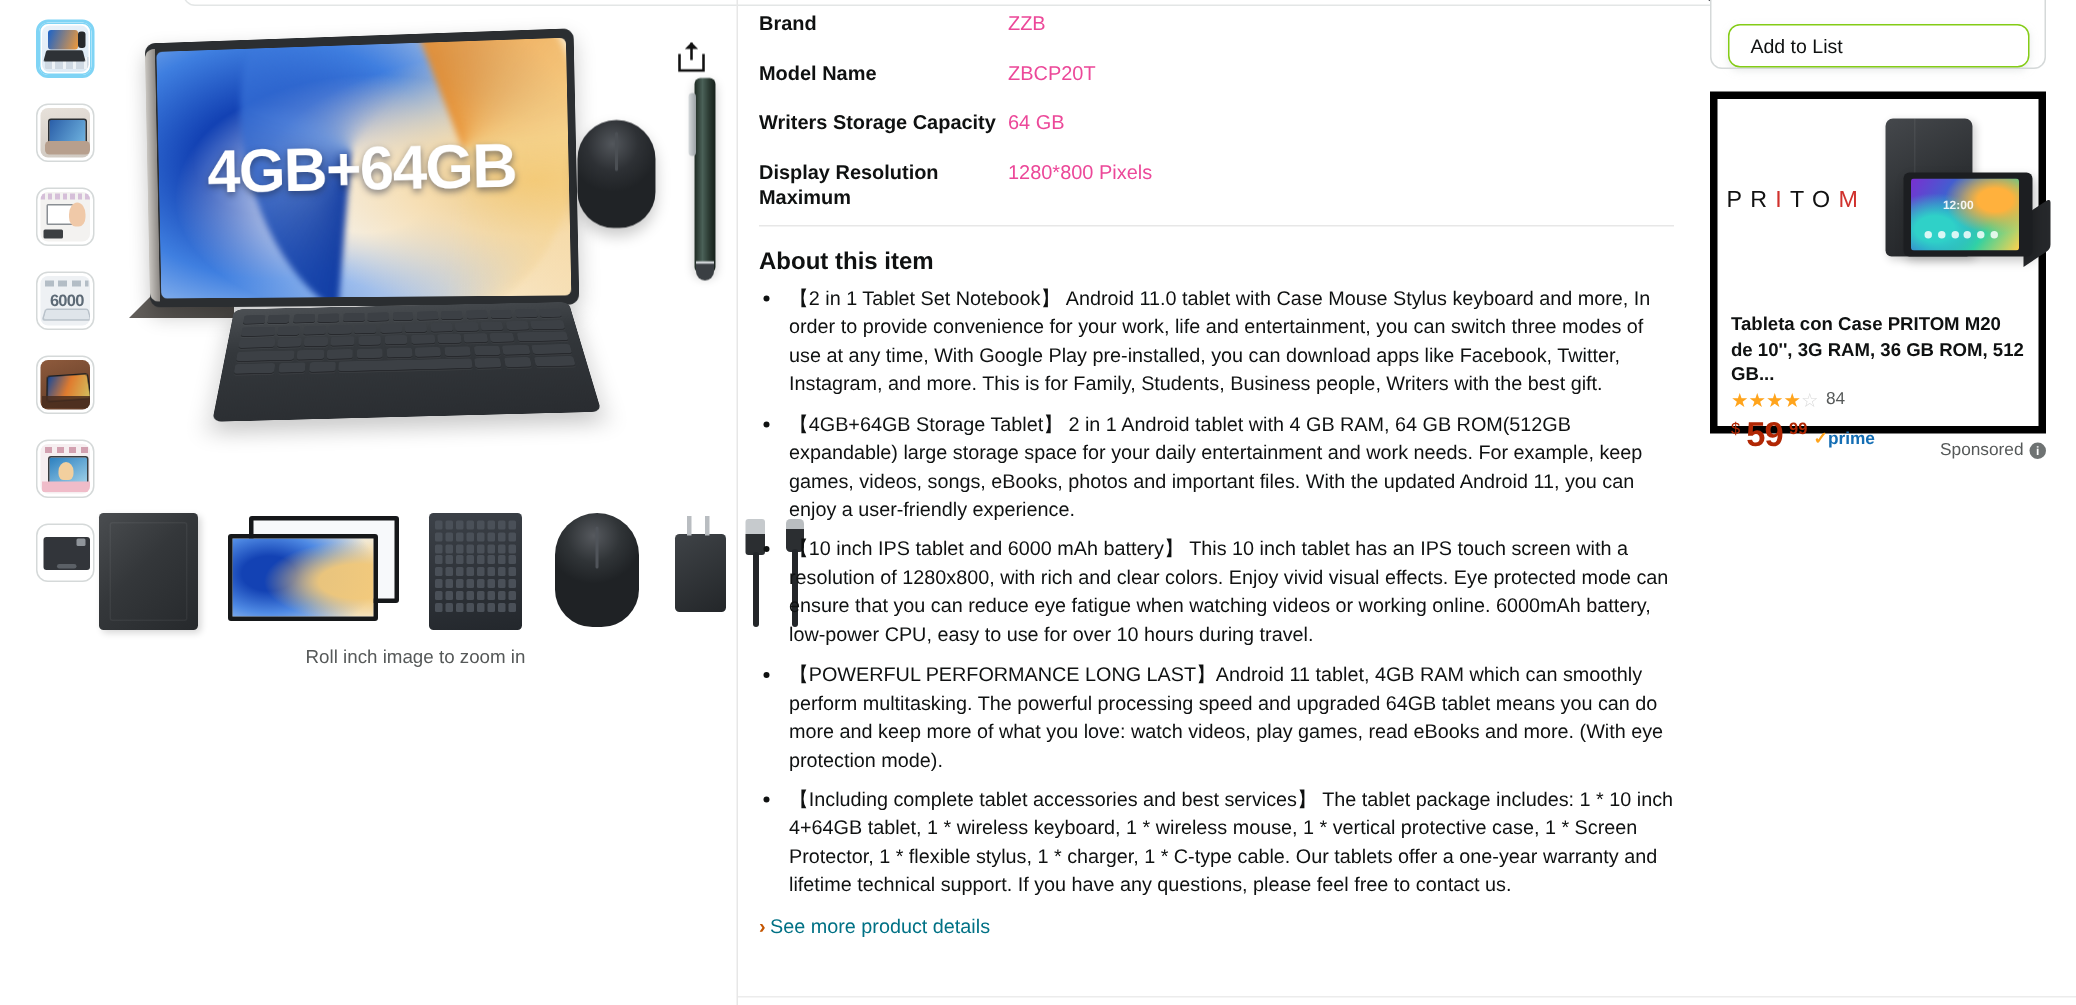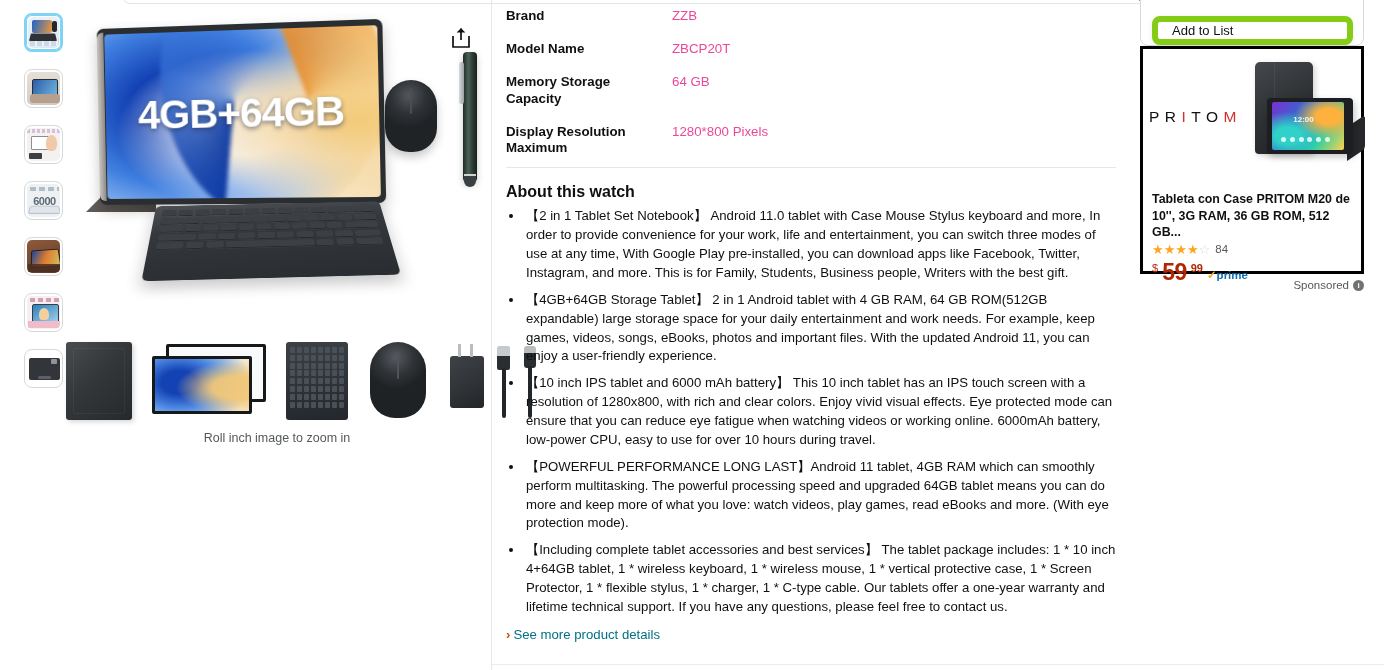--- a/index.html
+++ b/index.html
@@ -233,29 +233,29 @@
   .bottom-hr { position:absolute; left:492px; top:664px; width:892px; height:1px; background:#ececec; }
 
   
   .right { position:absolute; left:1140px; top:0; width:224px; }
   .buybox {
     position:relative; width:224px; height:62px; margin-top:-16px;
     border:1px solid #d5d9d9; border-radius:8px; background:#fff;
   }
   .addlist {
     position:absolute; left:11px; top:31px; width:201px; height:29px;
-    border:6px solid #84cc16; border-radius:8px; background:#fff;
+    border:1px solid #84cc16; border-radius:8px; background:#fff;
     display:flex; align-items:center; padding-left:14px;
     font-size:13px; color:#0F1111; cursor:pointer;
     box-shadow: 0 2px 5px rgba(213,217,217,.5);
   }
 
   .ad {
-    position:relative; margin-top:0; width:224px; height:228px;
-    border:3px solid #000000; background:#fff; cursor:pointer;
+    position:relative; margin-top:15px; width:224px; height:228px;
+    border:5px solid #000000; background:#fff; cursor:pointer;
   }
   .ad-img { position:relative; width:100%; height:140px; }
   .pritom {
     position:absolute; left:6px; top:59px; font-size:15.5px; letter-spacing:5.5px;
     font-weight:500; color:#111;
   }
   .pritom .r { color:#d0312d; }
   .ad-case {
     position:absolute; left:112px; top:13px; width:58px; height:92px;
     background: linear-gradient(150deg,#45484c 0%,#2e3134 50%,#212326 100%);
@@ -543,33 +543,33 @@
       <tbody>
           <tr>
         <td class="k">Brand</td>
         <td class="v">ZZB</td>
       </tr>
       <tr>
         <td class="k">Model Name</td>
         <td class="v">ZBCP20T</td>
       </tr>
       <tr>
-        <td class="k">Memory Storage Capacity</td>
+        <td class="k">Writers Storage Capacity</td>
         <td class="v">64 GB</td>
       </tr>
       <tr>
         <td class="k">Display Resolution Maximum</td>
         <td class="v">1280*800 Pixels</td>
       </tr>
     </tbody>
       </table>
 
     <div class="hr"></div>
 
-    <h2 class="about-h">About this watch</h2>
+    <h2 class="about-h">About this item</h2>
 
     <ul class="about">
       <li>【2 in 1 Tablet Set Notebook】 Android 11.0 tablet with Case Mouse Stylus keyboard and more, In order to provide convenience for your work, life and entertainment, you can switch three modes of use at any time, With Google Play pre-installed, you can download apps like Facebook, Twitter, Instagram, and more. This is for Family, Students, Business people, Writers with the best gift.</li>
       <li>【4GB+64GB Storage Tablet】 2 in 1 Android tablet with 4 GB RAM, 64 GB ROM(512GB expandable) large storage space for your daily entertainment and work needs. For example, keep games, videos, songs, eBooks, photos and important files. With the updated Android 11, you can enjoy a user-friendly experience.</li>
       <li>【10 inch IPS tablet and 6000 mAh battery】 This 10 inch tablet has an IPS touch screen with a resolution of 1280x800, with rich and clear colors. Enjoy vivid visual effects. Eye protected mode can ensure that you can reduce eye fatigue when watching videos or working online. 6000mAh battery, low-power CPU, easy to use for over 10 hours during travel.</li>
       <li>【POWERFUL PERFORMANCE LONG LAST】Android 11 tablet, 4GB RAM which can smoothly perform multitasking. The powerful processing speed and upgraded 64GB tablet means you can do more and keep more of what you love: watch videos, play games, read eBooks and more. (With eye protection mode).</li>
       <li>【Including complete tablet accessories and best services】 The tablet package includes: 1 * 10 inch 4+64GB tablet, 1 * wireless keyboard, 1 * wireless mouse, 1 * vertical protective case, 1 * Screen Protector, 1 * flexible stylus, 1 * charger, 1 * C-type cable. Our tablets offer a one-year warranty and lifetime technical support. If you have any questions, please feel free to contact us.</li>
     </ul>
 
     <a class="seemore">

